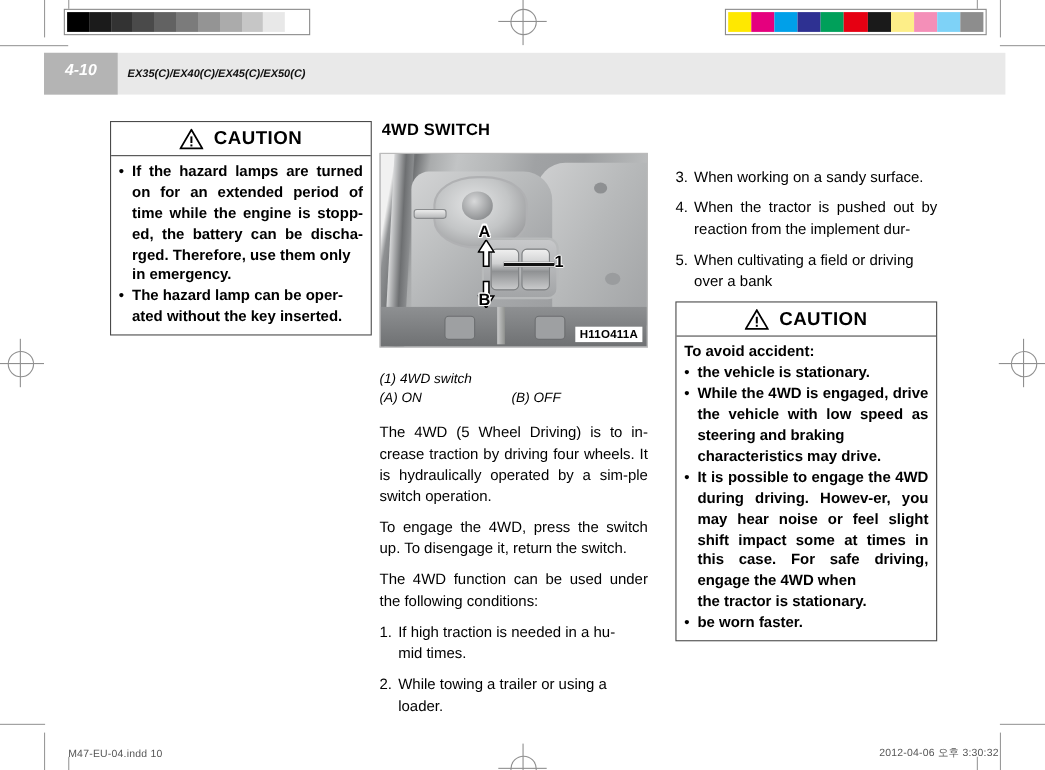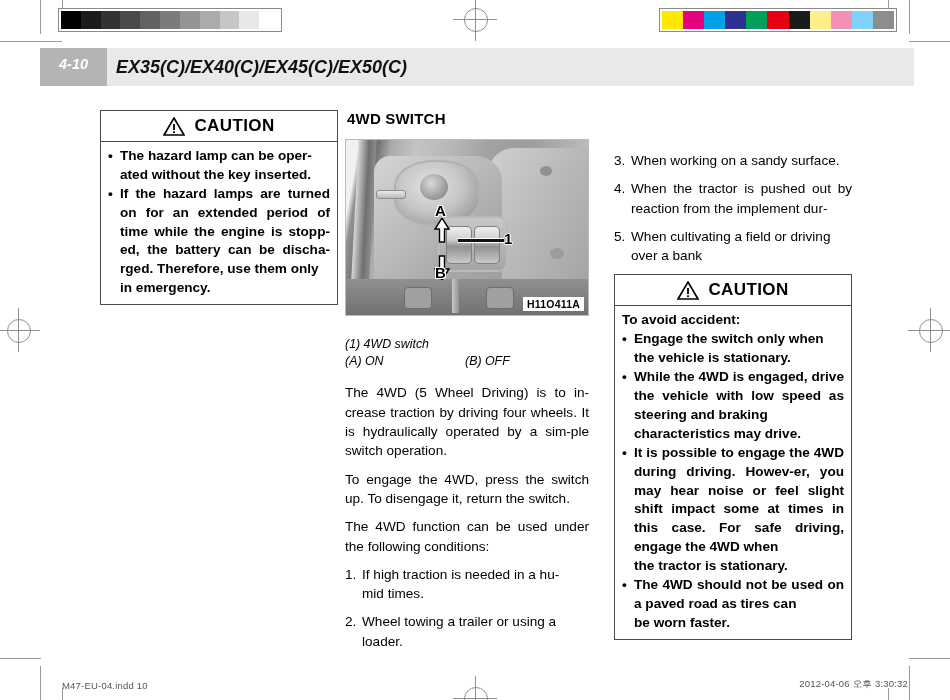--- a/index.html
+++ b/index.html
@@ -61,21 +61,21 @@
     font-weight: bold;
     font-size: 14.5px;
     letter-spacing: 0px;
   }
   #header-models {
     position: absolute;
     left: 76px; top: 0; height: 38px;
     display: flex; align-items: center;
     font-style: italic;
     font-weight: bold;
-    font-size: 18px;
+    font-size: 10px;
     color: #111;
   }
 
   
   .col { position: absolute; top: 110px; }
   #col-left   { left: 100px; width: 238px; }
   #col-center { left: 345px; width: 244px; }
   #col-right  { left: 614px; width: 238px; }
 
   
@@ -371,26 +371,26 @@
           <polygon points="11,1 21,18 1,18" fill="none" stroke="#000" stroke-width="1.6"></polygon>
           <rect x="10.1" y="7" width="1.8" height="6" fill="#000"></rect>
           <rect x="10.1" y="14.3" width="1.8" height="1.8" fill="#000"></rect>
         </svg>
       </span>
       <span class="caution-title">CAUTION</span>
     </div>
     <div class="caution-body">
       <ul>
         <li>
+          <span>If the hazard lamps are turned on for an extended period of time while the engine is stopp-ed, the battery can be discha-rged. Therefore, use them only</span>
+          <span class="last-line">in emergency.</span>
+        </li>
+        <li>
           <span>The hazard lamp can be oper-</span>
           <span class="last-line">ated without the key inserted.</span>
-        </li>
-        <li>
-          <span>If the hazard lamps are turned on for an extended period of time while the engine is stopp-ed, the battery can be discha-rged. Therefore, use them only</span>
-          <span class="last-line">in emergency.</span>
         </li>
       </ul>
     </div>
   </div>
 </div>
 
 <div class="col" id="col-center">
 
   <h2 id="section-title">4WD SWITCH</h2>
 
@@ -445,21 +445,21 @@
     <div class="num-item">
       <span class="n">1.</span>
       <span class="t">
         <span>If high traction is needed in a hu-</span>
         <span class="tail">mid times.</span>
       </span>
     </div>
     <div class="num-item">
       <span class="n">2.</span>
       <span class="t">
-        <span>Wheel towing a trailer or using a</span>
+        <span>While towing a trailer or using a</span>
         <span class="tail">loader.</span>
       </span>
     </div>
   </div>
 </div>
 
 <div class="col" id="col-right">
 
   <div class="body-text" style="margin-top:41px;">
     <div class="num-item">
@@ -491,33 +491,31 @@
           <rect x="10.1" y="7" width="1.8" height="6" fill="#000"></rect>
           <rect x="10.1" y="14.3" width="1.8" height="1.8" fill="#000"></rect>
         </svg>
       </span>
       <span class="caution-title">CAUTION</span>
     </div>
     <div class="caution-body">
       <div class="lead">To avoid accident:</div>
       <ul>
         <li>
-          <span>Engage the switch only when</span>
           <span class="last-line">the vehicle is stationary.</span>
         </li>
         <li>
           <span>While the 4WD is engaged, drive the vehicle with low speed as steering and braking</span>
           <span class="last-line">characteristics may drive.</span>
         </li>
         <li>
           <span>It is possible to engage the 4WD during driving. Howev-er, you may hear noise or feel slight shift impact some at times in this case. For safe driving, engage the 4WD when</span>
           <span class="last-line">the tractor is stationary.</span>
         </li>
         <li>
-          <span>The 4WD should not be used on a paved road as tires can</span>
           <span class="last-line">be worn faster.</span>
         </li>
       </ul>
     </div>
   </div>
 </div>
 
 <div id="footer-left">M47-EU-04.indd   10</div>
 <div id="footer-right">2012-04-06   오후 3:30:32</div>
 

